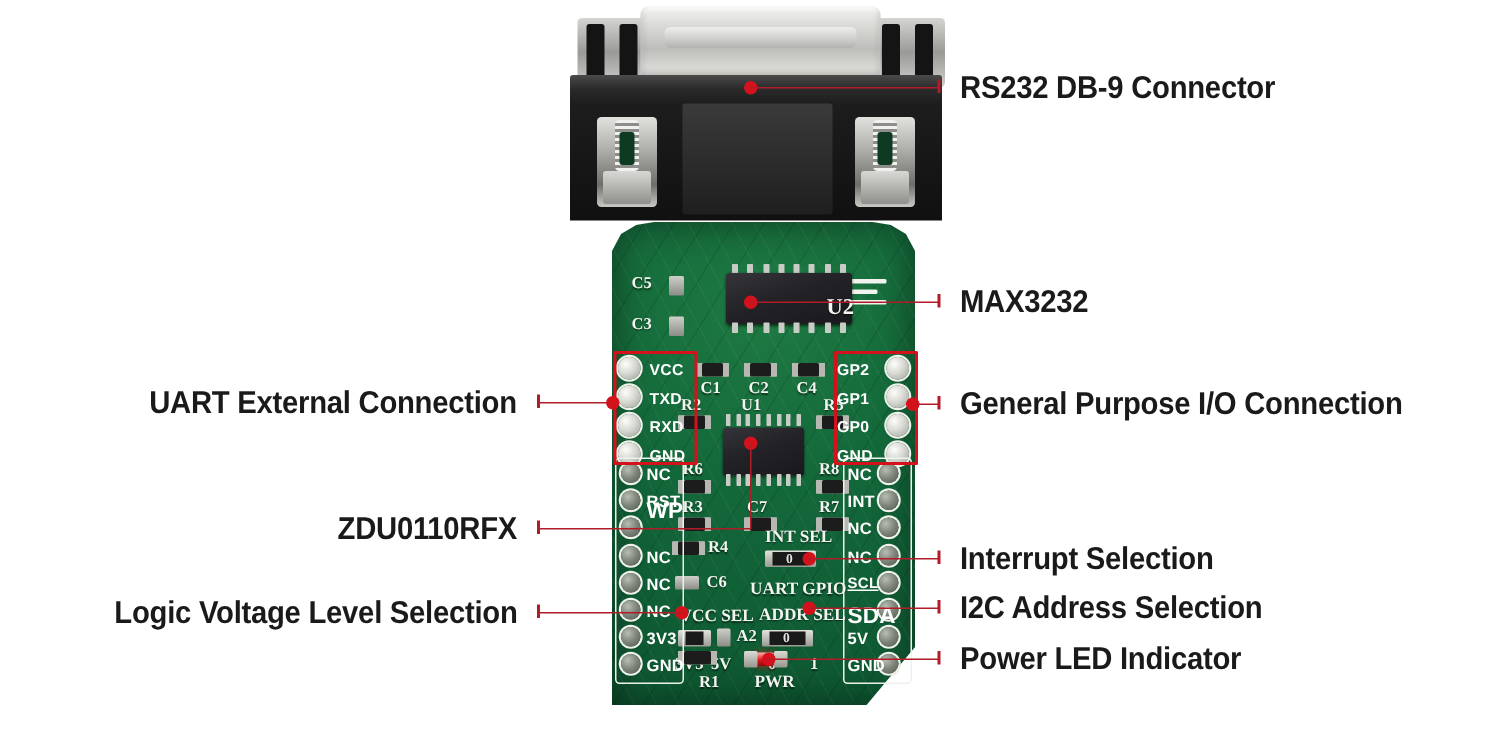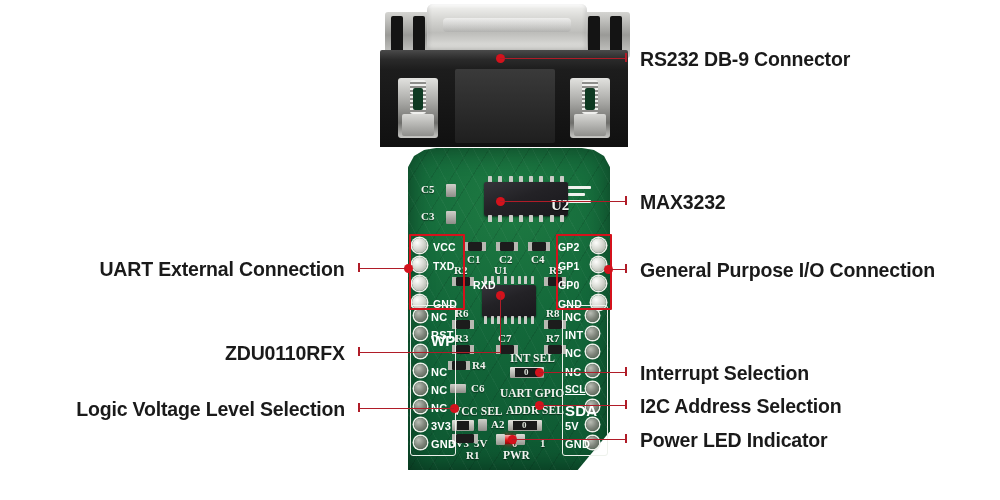--- a/index.html
+++ b/index.html
@@ -371,21 +371,21 @@
   <div style="position:absolute;left:496px;top:434px;width:9px;height:11px;background:linear-gradient(180deg,#dcdcd6,#96968f);border-radius:1px;"></div>
   <div style="position:absolute;left:516px;top:434px;width:9px;height:11px;background:linear-gradient(180deg,#dcdcd6,#96968f);border-radius:1px;"></div>
 
   <div class="hdr" style="left:412px;top:238px;">
     <div class="pad" style="left:0;top:0;"></div>
     <div class="pad" style="left:0;top:19px;"></div>
     <div class="pad" style="left:0;top:38px;"></div>
     <div class="pad" style="left:0;top:57px;"></div>
     <div class="lbl" style="left:21px;top:3px;">VCC</div>
     <div class="lbl" style="left:21px;top:22px;">TXD</div>
-    <div class="lbl" style="left:21px;top:41px;margin-left:40px;">RXD</div>
+    <div class="lbl" style="left:21px;top:41px;">RXD</div>
     <div class="lbl" style="left:21px;top:60px;">GND</div>
   </div>
 
   <div class="hdr" style="left:558px;top:238px;">
     <div class="pad" style="left:33px;top:0;"></div>
     <div class="pad" style="left:33px;top:19px;"></div>
     <div class="pad" style="left:33px;top:38px;"></div>
     <div class="pad" style="left:33px;top:57px;"></div>
     <div class="lbl" style="left:0;top:3px;">GP2</div>
     <div class="lbl" style="left:0;top:22px;">GP1</div>

